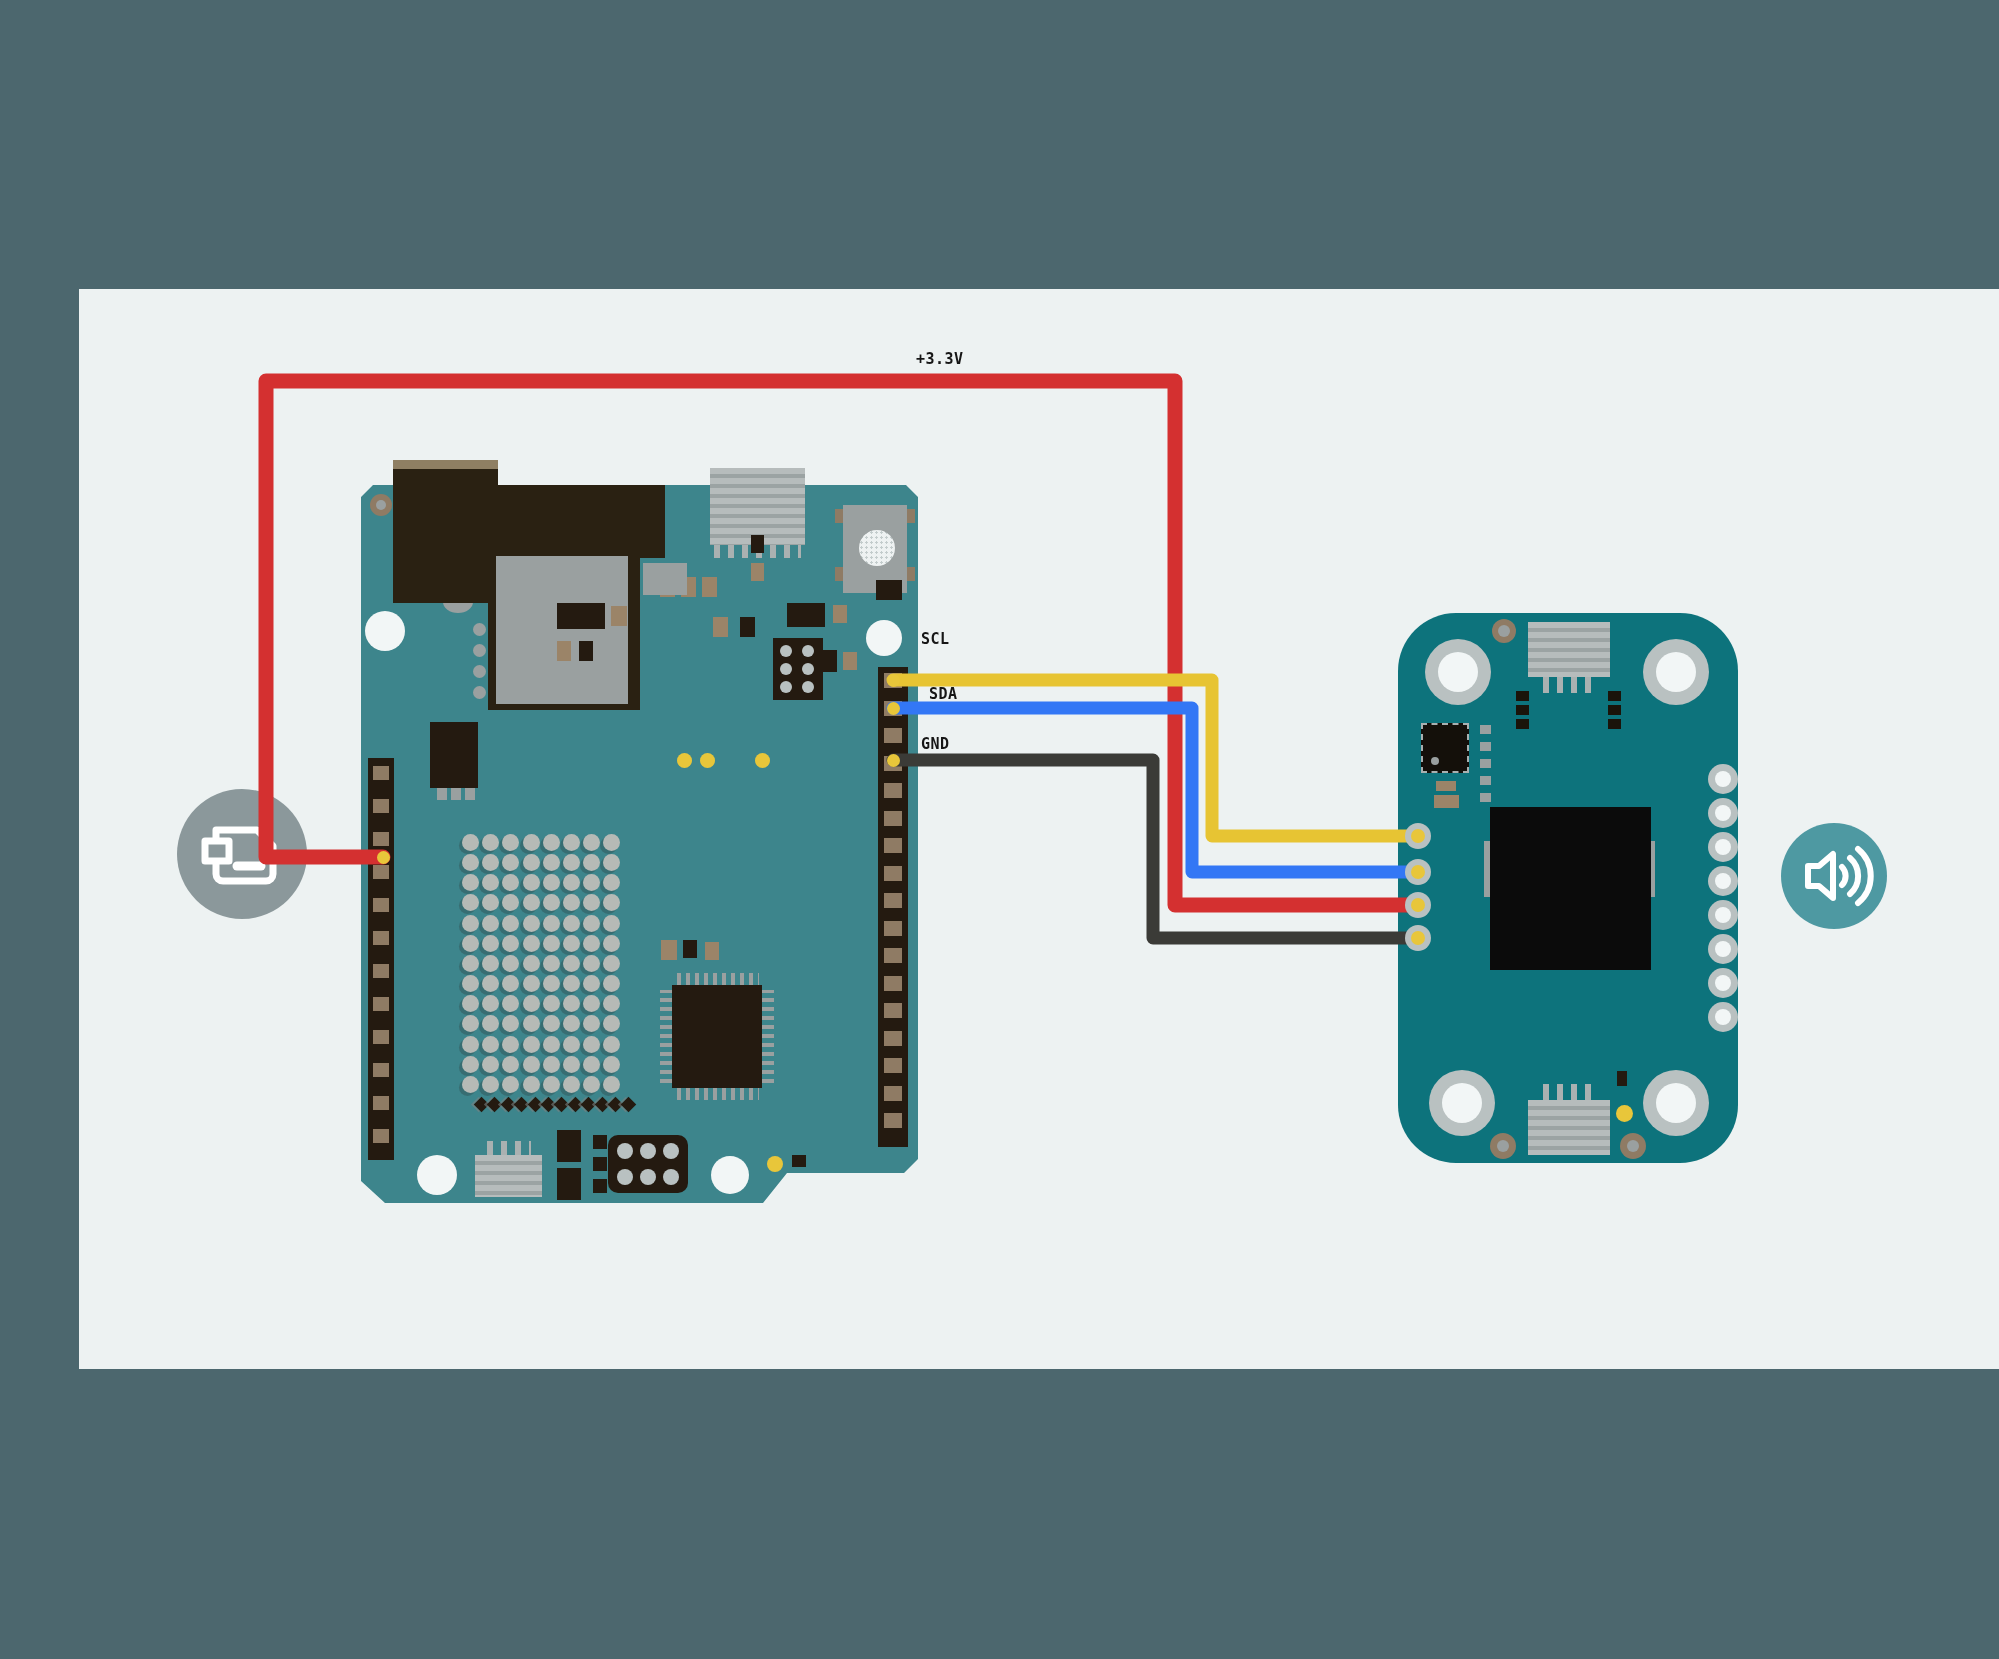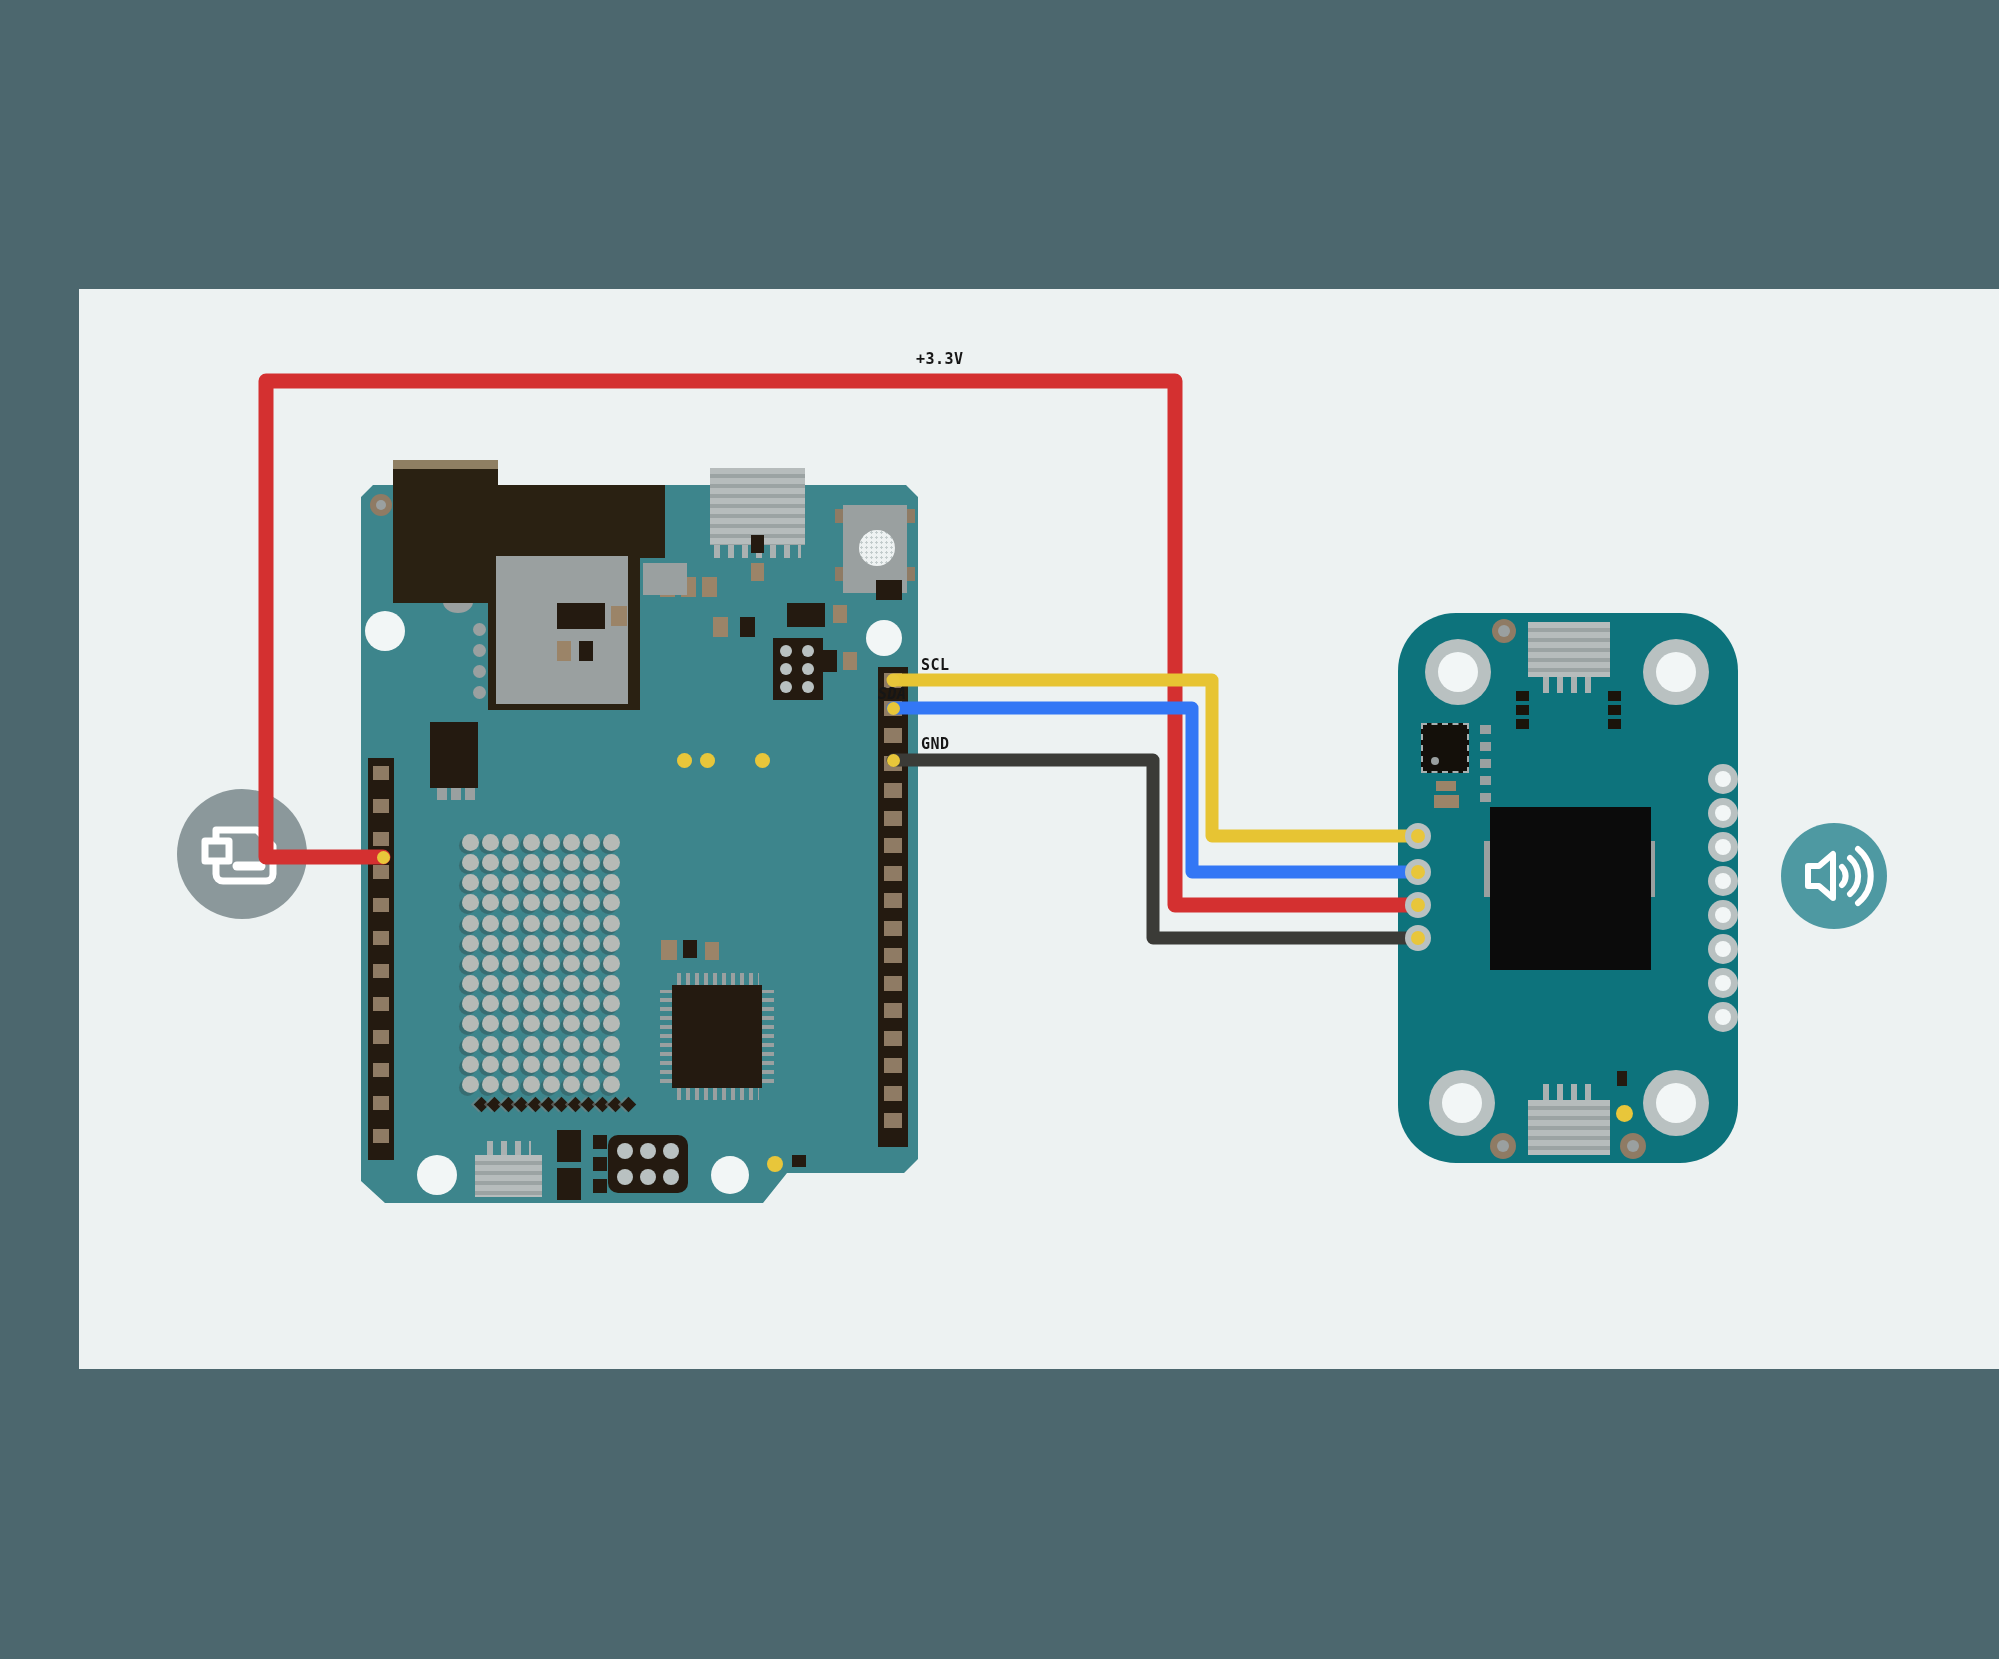--- a/index.html
+++ b/index.html
@@ -393,22 +393,22 @@
       </div>
       <div style="position: absolute; left: 1405px; top: 892px; width: 26px; height: 26px; border-radius: 50%; background: rgb(185, 193, 193);">
         <div style="position: absolute; left: 6px; top: 6px; width: 14px; height: 14px; border-radius: 50%; background: rgb(232, 198, 58);"></div>
       </div>
       <div style="position: absolute; left: 1405px; top: 925px; width: 26px; height: 26px; border-radius: 50%; background: rgb(185, 193, 193);">
         <div style="position: absolute; left: 6px; top: 6px; width: 14px; height: 14px; border-radius: 50%; background: rgb(232, 198, 58);"></div>
       </div>
     </div>
 
   <span class="wire-label" style="left:916px;top:351px;">+3.3V</span>
-  <span class="wire-label" style="left:921px;top:657px;">SCL</span>
-  <span class="wire-label" style="left:878px;top:686px;font-style:italic;">SDA</span>
+  <span class="wire-label" style="left:921px;top:631px;">SCL</span>
+  <span class="wire-label" style="left:929px;top:686px;">SDA</span>
   <span class="wire-label" style="left:921px;top:736px;">GND</span>
 
   <div id="icon-left">
     <svg width="130" height="130" viewBox="0 0 130 130">
       <circle cx="65" cy="65" r="65" fill="#8b989b"></circle>
       <path d="M46 41 h34 l16 16 v28 a7 7 0 0 1 -7 7 h-43 a7 7 0 0 1 -7 -7 v-44 z" fill="none" stroke="#ffffff" stroke-width="7" stroke-linejoin="round"></path>
       <rect x="28" y="52" width="24" height="20" fill="#8b989b" stroke="#ffffff" stroke-width="7" stroke-linejoin="round"></rect>
       <line x1="60" y1="77" x2="84" y2="77" stroke="#ffffff" stroke-width="9" stroke-linecap="round"></line>
     </svg>
   </div>

